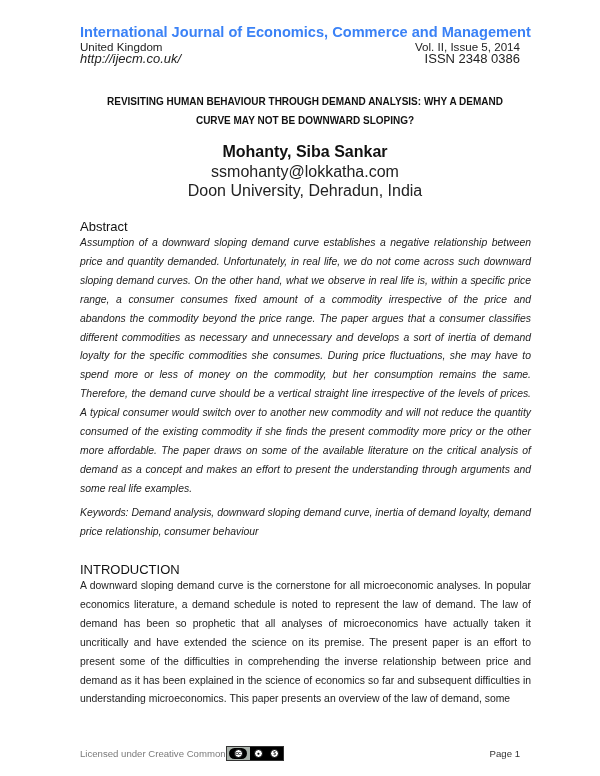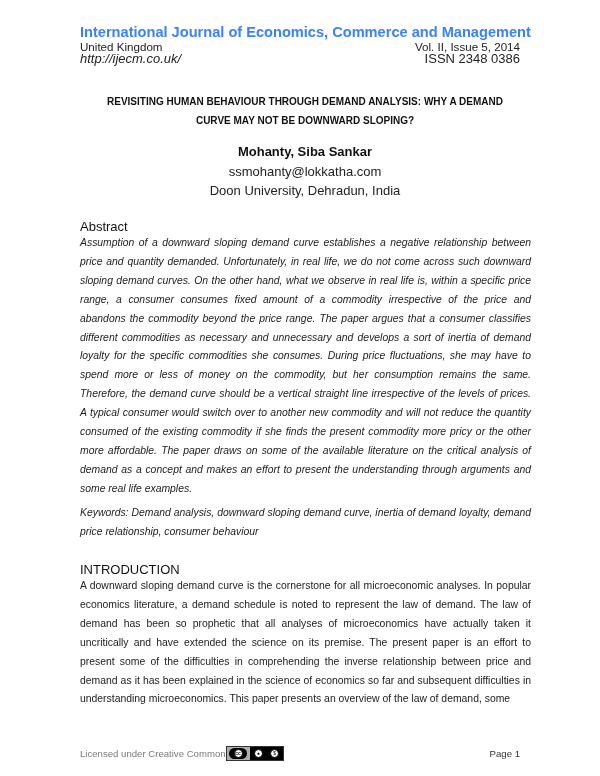--- a/index.html
+++ b/index.html
@@ -62,21 +62,21 @@
     font-weight: bold;
     line-height: 19px;
     color: #111;
   }
   .authors {
     position: absolute;
     left: 80px;
     top: 142px;
     width: 450px;
     text-align: center;
-    font-size: 13px;
+    font-size: 16px;
     line-height: 19.5px;
     color: #222;
   }
   .authors .name { font-weight: bold; color: #111; }
 
   .section-heading {
     position: absolute;
     left: 80px;
     font-size: 13px;
     font-weight: normal;

